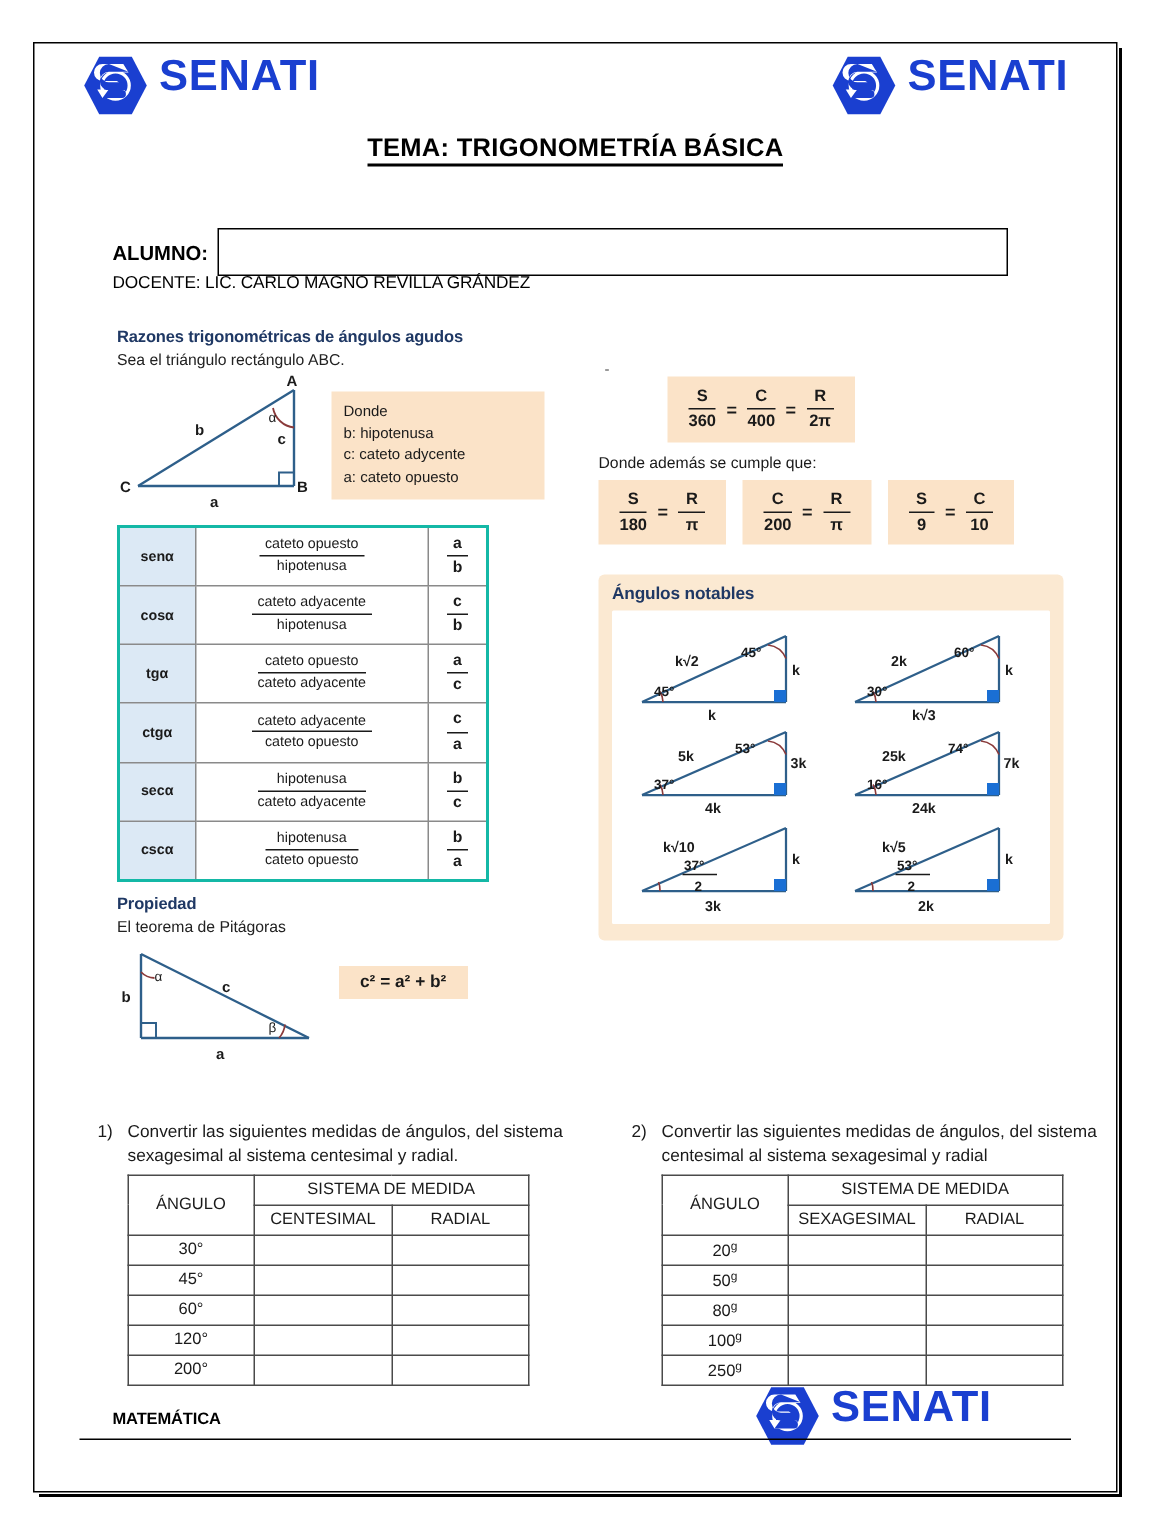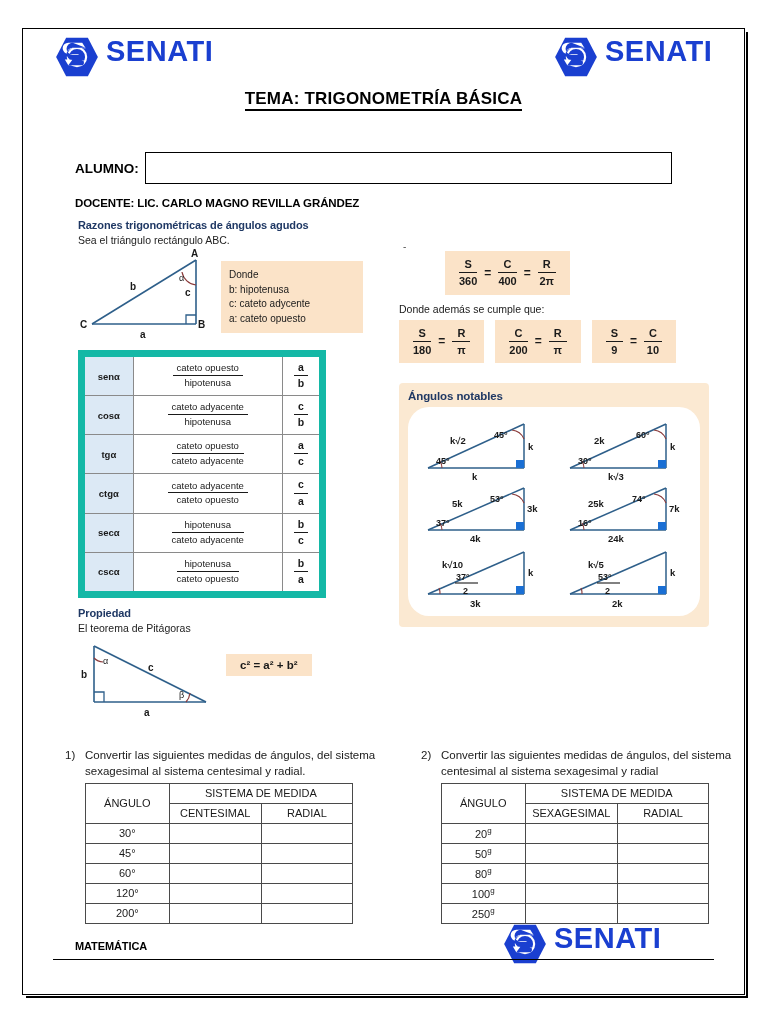--- a/index.html
+++ b/index.html
@@ -39,38 +39,38 @@
 
   .row-curso{position:absolute;left:52px;top:95px;width:640px;height:22px;}
   .lbl{font-weight:bold;font-size:13.5px;}
   .ul{border-bottom:1.6px solid #000;padding:0 4px 0 2px;display:inline-block;}
   .fecha{position:absolute;left:320px;top:0;font-weight:bold;font-size:13.5px;}
   .fline{display:inline-block;border-bottom:1.5px solid #000;width:24px;margin:0 1px;vertical-align:-2px;}
 
   .row-alumno{position:absolute;left:52px;top:123px;display:flex;align-items:center;gap:6px;}
   .alumno-box{width:525px;height:30px;border:1.4px solid #000;background:#fff;}
 
-  .docente{position:absolute;left:52px;top:168px;font-size:11.5px;font-weight:bold;letter-spacing:-0.1px;}
+  .docente{position:absolute;left:52px;top:154px;font-size:11.5px;font-weight:normal;letter-spacing:-0.1px;}
 
   
   .colL{position:absolute;left:55px;top:190px;width:300px;}
   .colR{position:absolute;left:376px;top:205px;width:310px;}
 
   .h-blue{color:#1f3864;font-weight:bold;font-size:11px;margin-bottom:3px;letter-spacing:-0.1px;}
   .sub-txt{font-size:10.5px;color:#222;margin-bottom:2px;}
 
   .tri-wrap{position:relative;height:92px;}
   .donde{
     position:absolute;left:143px;top:13px;width:126px;
     background:#fbe3c8;padding:7px 8px;font-size:10px;line-height:1.45;color:#1a1a1a;
   }
 
   
   table.ratios{border-collapse:collapse;margin-top:10px;width:248px;
-    border:7px solid #14b8a6;}
+    border:2px solid #14b8a6;}
   table.ratios td{border:1px solid #8a8a8a;vertical-align:middle;}
   td.fn{background:#dce9f5;width:52px;text-align:center;font-size:9.5px;font-weight:bold;color:#1a1a1a;padding:5px 0;}
   td.fr{text-align:center;padding:4px 6px;width:150px;}
   td.vr{text-align:center;width:40px;padding:4px 0;}
   .frac{display:inline-block;text-align:center;font-size:9.5px;line-height:1.25;color:#1a1a1a;}
   .frac .num{border-bottom:1px solid #1a1a1a;padding:0 4px 1px;display:block;}
   .frac .den{padding-top:1px;display:block;}
   .frac.b{font-weight:bold;font-size:10.5px;}
 
   .prop{margin-top:9px;}
@@ -91,21 +91,21 @@
   .bigfrac .num{border-bottom:1.3px solid #1a1a1a;padding:0 5px 1px;display:block;}
   .bigfrac .den{padding-top:1px;display:block;}
 
   .donde-ad{font-size:10.5px;color:#1a1a1a;margin:8px 0 5px;}
   .three{display:flex;gap:11px;}
 
   .notables{
     margin-top:20px;background:#fbe9d2;border-radius:4px;padding:7px 9px 11px;
   }
   .notables .h-blue{font-size:11.5px;margin-bottom:5px;}
-  .ncard{background:#fff;border-radius:21px;padding:9px 4px 6px;}
+  .ncard{background:#fff;border-radius:1px;padding:9px 4px 6px;}
   .nrow{display:flex;justify-content:space-around;}
 
   
   .exL{position:absolute;left:42px;top:718px;width:320px;}
   .exR{position:absolute;left:398px;top:718px;width:320px;}
   .ex-head{display:flex;font-size:11.5px;line-height:1.42;color:#1a1a1a;}
   .ex-num{width:20px;flex:0 0 20px;}
   table.ex{border-collapse:collapse;margin-top:3px;margin-left:20px;width:268px;}
   table.ex td,table.ex th{border:1px solid #4a4a4a;font-size:11px;font-weight:normal;
     text-align:center;padding:2px 0;height:15px;color:#1a1a1a;}

